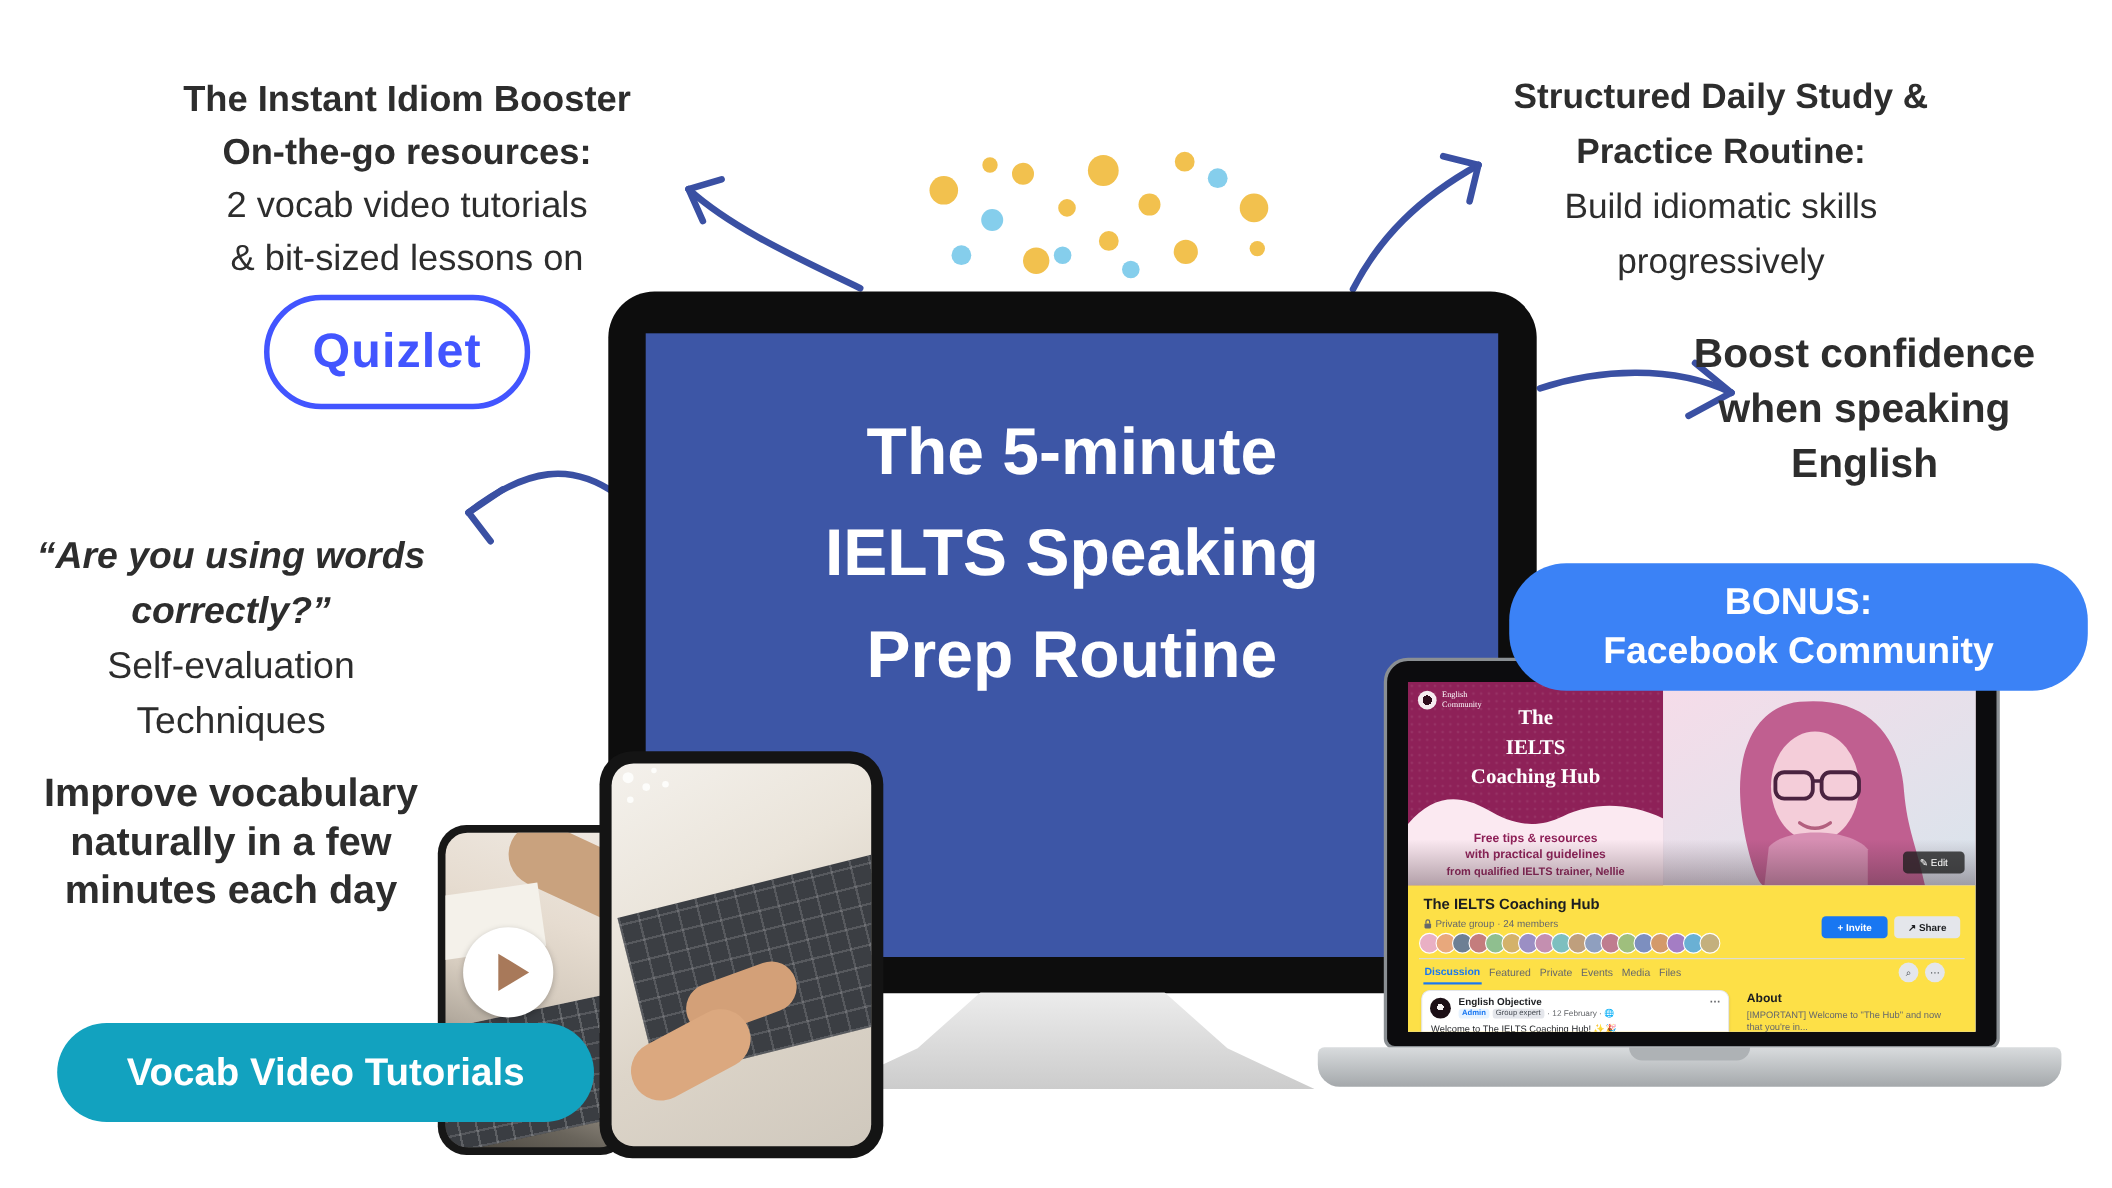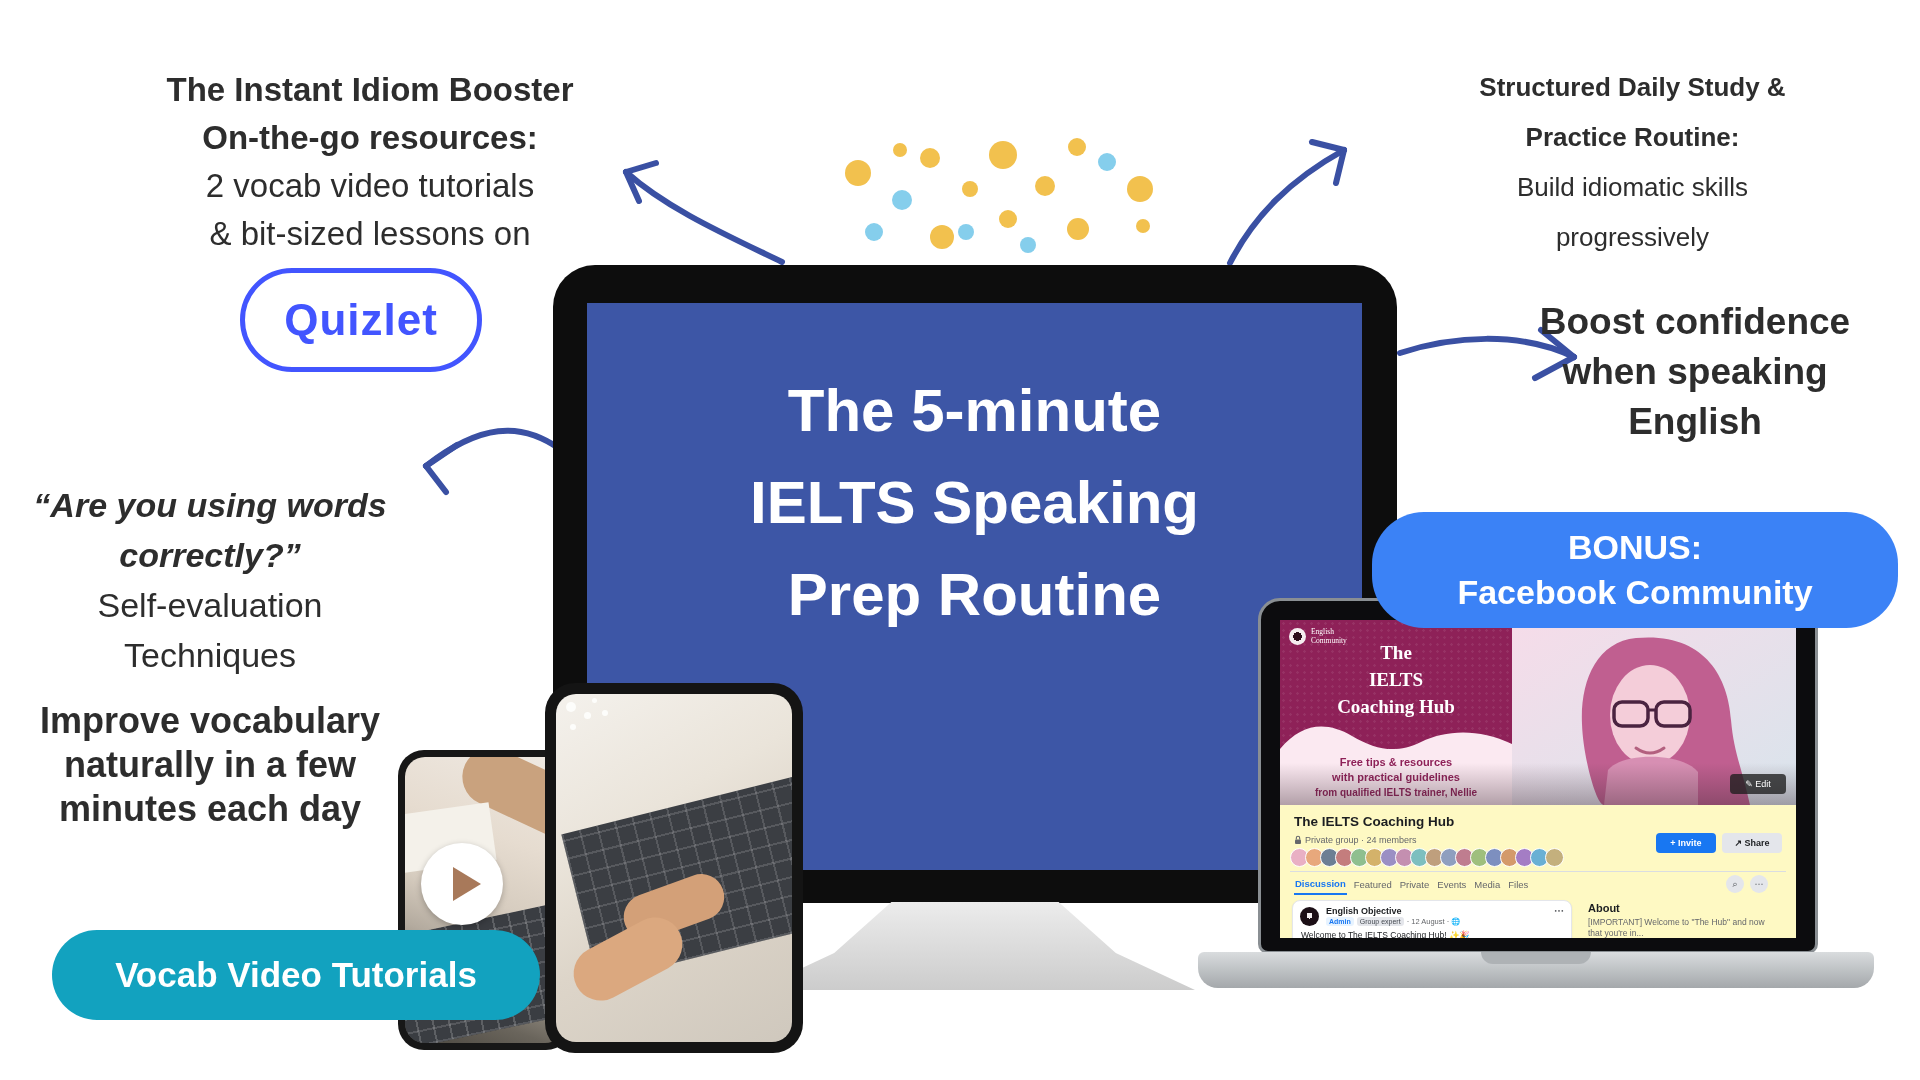--- a/index.html
+++ b/index.html
@@ -1,20 +1,20 @@
 <!DOCTYPE html>
 <html><head>
 <meta charset="utf-8">
 <style>
   html,body{margin:0;padding:0;background:#fff;font-family:"Liberation Sans",sans-serif;}
   #stage{position:relative;width:1920px;height:1080px;background:#ffffff;overflow:hidden;}
   
   .note{position:absolute;text-align:center;color:#2d2d2d;}
   #tl-block{left:90px;top:66px;width:560px;font-size:33px;line-height:48px;z-index:1;}
-  #tr-block{left:1360px;top:62px;width:545px;font-size:26px;line-height:50px;z-index:1;}
+  #tr-block{left:1292px;top:62px;width:545px;font-size:32px;line-height:50px;z-index:1;}
   #boost-block{left:1480px;top:297px;width:430px;font-size:37px;line-height:50px;font-weight:bold;z-index:1;}
   #quote-block{left:10px;top:480px;width:400px;font-size:34px;line-height:50px;z-index:1;}
   #improve-block{left:10px;top:699px;width:400px;font-size:36px;line-height:44px;font-weight:bold;z-index:1;}
   .bold{font-weight:bold;}
   .bolditalic{font-weight:bold;font-style:italic;}
   
   #quizlet-badge{position:absolute;left:240px;top:268px;width:242px;height:104px;border:5px solid #4255FF;
     border-radius:54px;background:#fff;display:flex;align-items:center;justify-content:center;
     font-size:44px;font-weight:bold;color:#4255FF;box-sizing:border-box;letter-spacing:1px;z-index:1;}
   
@@ -71,21 +71,21 @@
     font-family:"Liberation Serif",serif;font-weight:bold;font-size:19px;line-height:27px;}
   .cv-wave{position:absolute;left:0;bottom:0;width:232px;height:92px;}
   .cv-sub{position:absolute;left:0;bottom:5px;width:100%;text-align:center;color:#8E2158;font-weight:bold;
     font-size:10.5px;line-height:15px;}
   .cv-right{position:absolute;left:232px;top:0;width:284px;height:185px;overflow:hidden;background:#ecd9e4;}
   .cv-grad{position:absolute;left:0;top:143px;width:516px;height:42px;
     background:linear-gradient(rgba(60,40,50,0),rgba(60,40,50,.38));}
   .cv-edit{position:absolute;left:450px;top:154px;width:56px;height:20px;background:rgba(30,30,30,.78);
     color:#fff;font-size:9px;border-radius:4px;display:flex;align-items:center;justify-content:center;gap:3px;}
   
-  #fb-info{position:absolute;left:0;top:185px;width:516px;height:173px;background:#fef9c3;}
+  #fb-info{position:absolute;left:0;top:185px;width:516px;height:173px;background:#fde047;}
   .fb-title{position:absolute;left:14px;top:9px;font-size:13.5px;font-weight:bold;color:#1c1e21;}
   .fb-meta{position:absolute;left:14px;top:30px;font-size:9px;color:#65676b;display:flex;align-items:center;gap:3px;}
   .fb-avatars{position:absolute;left:14px;top:43px;display:flex;}
   .fb-avatars div{width:17px;height:17px;border-radius:50%;border:1.5px solid #fff;margin-left:-4px;box-sizing:content-box;}
   .fb-invite{position:absolute;left:376px;top:28px;width:60px;height:20px;background:#1877F2;color:#fff;
     border-radius:4px;font-size:9px;font-weight:bold;display:flex;align-items:center;justify-content:center;}
   .fb-share{position:absolute;left:442px;top:28px;width:60px;height:20px;background:#e4e6eb;color:#1c1e21;
     border-radius:4px;font-size:9px;font-weight:bold;display:flex;align-items:center;justify-content:center;}
   .fb-divider{position:absolute;left:10px;top:66px;width:496px;height:1px;background:#dadde1;}
   .fb-tabs{position:absolute;left:14px;top:68px;height:22px;display:flex;gap:6px;font-size:9.5px;color:#65676b;align-items:center;}
@@ -323,21 +323,21 @@
       </div>
       <div class="fb-circle" id="fb-search">⌕</div>
       <div class="fb-circle" id="fb-more-circle">⋯</div>
 
       <div class="fb-post">
         <div class="fb-post-avatar"></div>
         <div class="fb-post-author">English Objective</div>
         <div class="fb-badges">
           <span class="pill-admin">Admin</span>
           <span class="pill-expert">Group expert</span>
-          <span class="fb-post-meta">· 12 August · 🌐</span>
+          <span class="fb-post-meta">· 12 February · 🌐</span>
         </div>
         <div class="fb-post-more">⋯</div>
         <div class="fb-post-text">Welcome to The IELTS Coaching Hub! ✨🎉</div>
       </div>
 
       <div class="fb-about">
         <div class="fb-about-title">About</div>
         <div class="fb-about-body">[IMPORTANT] Welcome to "The Hub" and now that you're in...</div>
       </div>
     </div>

